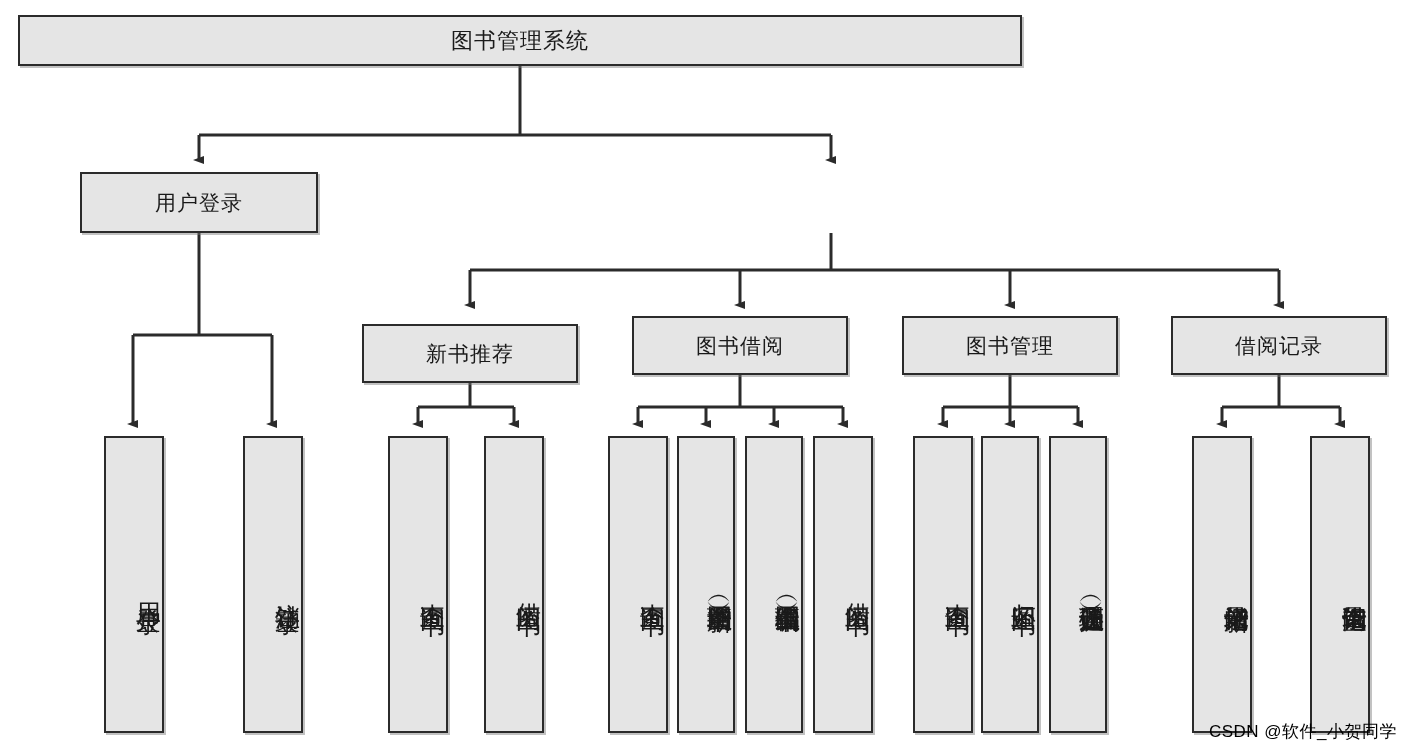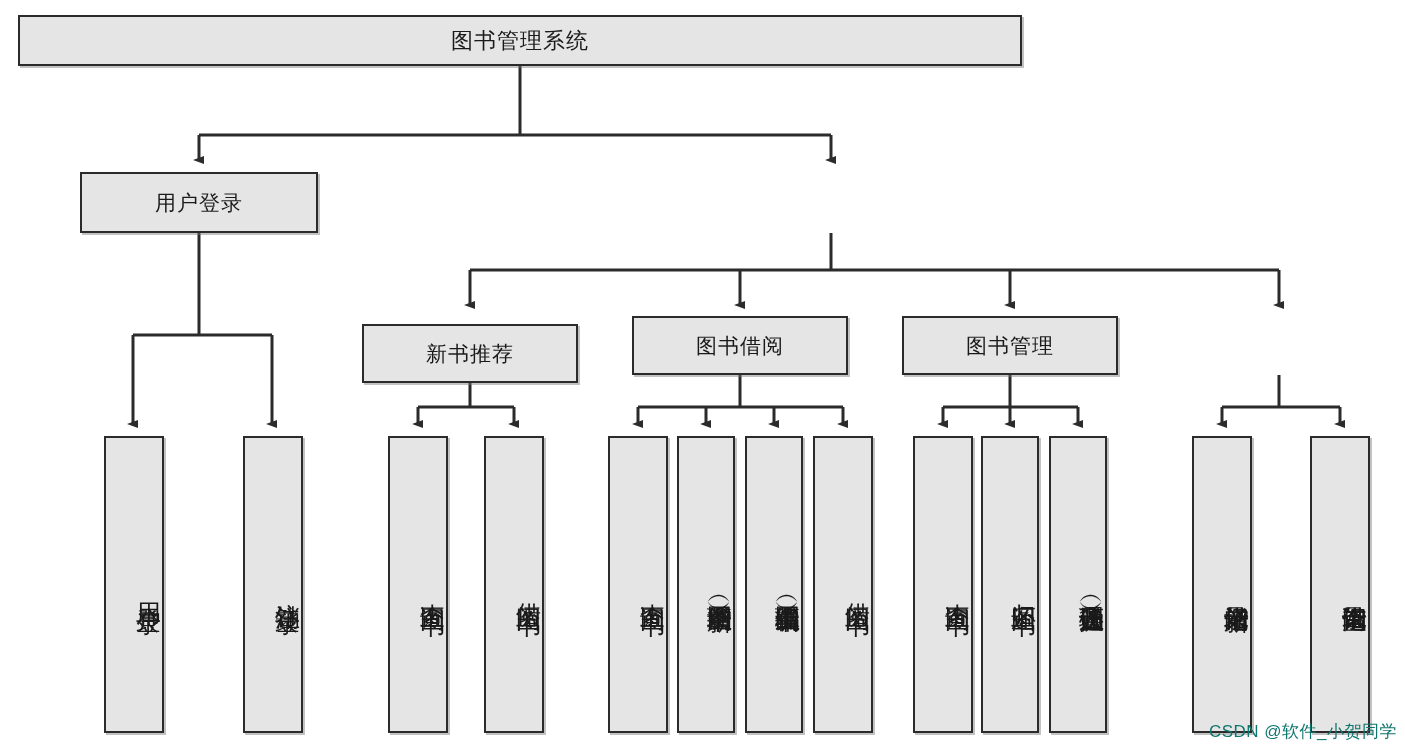--- a/index.html
+++ b/index.html
@@ -56,21 +56,21 @@
     padding-top: 4px;
   }
   .node.root {
     font-size: 22px;
   }
   .watermark {
     position: absolute;
     right: 8px;
     bottom: 4px;
     font-size: 17px;
-    color: #0f766e;
+    color: #000000;
     letter-spacing: 0.5px;
     white-space: nowrap;
   }
 </style>
 </head>
 <body>
 
 <div id="canvas">
 
   <svg class="wires" viewBox="0 0 1405 747">
@@ -133,20 +133,23 @@
 
   <div class="node h" style="left:362px; top:324px; width:216px; height:59px;">
     <span>新书推荐</span>
   </div>
   <div class="node h" style="left:632px; top:316px; width:216px; height:59px;">
     <span>图书借阅</span>
   </div>
   <div class="node h" style="left:902px; top:316px; width:216px; height:59px;">
     <span>图书管理</span>
   </div>
+  <div class="node h" style="left:1171px; top:316px; width:216px; height:59px;">
+    <span>借阅记录</span>
+  </div>
 
   <div class="node v" style="left:104px; top:436px; width:60px; height:297px;">
     <span>用户登录</span>
   </div>
   <div class="node v" style="left:243px; top:436px; width:60px; height:297px;">
     <span>注销登录</span>
   </div>
 
   <div class="node v" style="left:388px; top:436px; width:60px; height:297px;">
     <span>查询图书</span>

